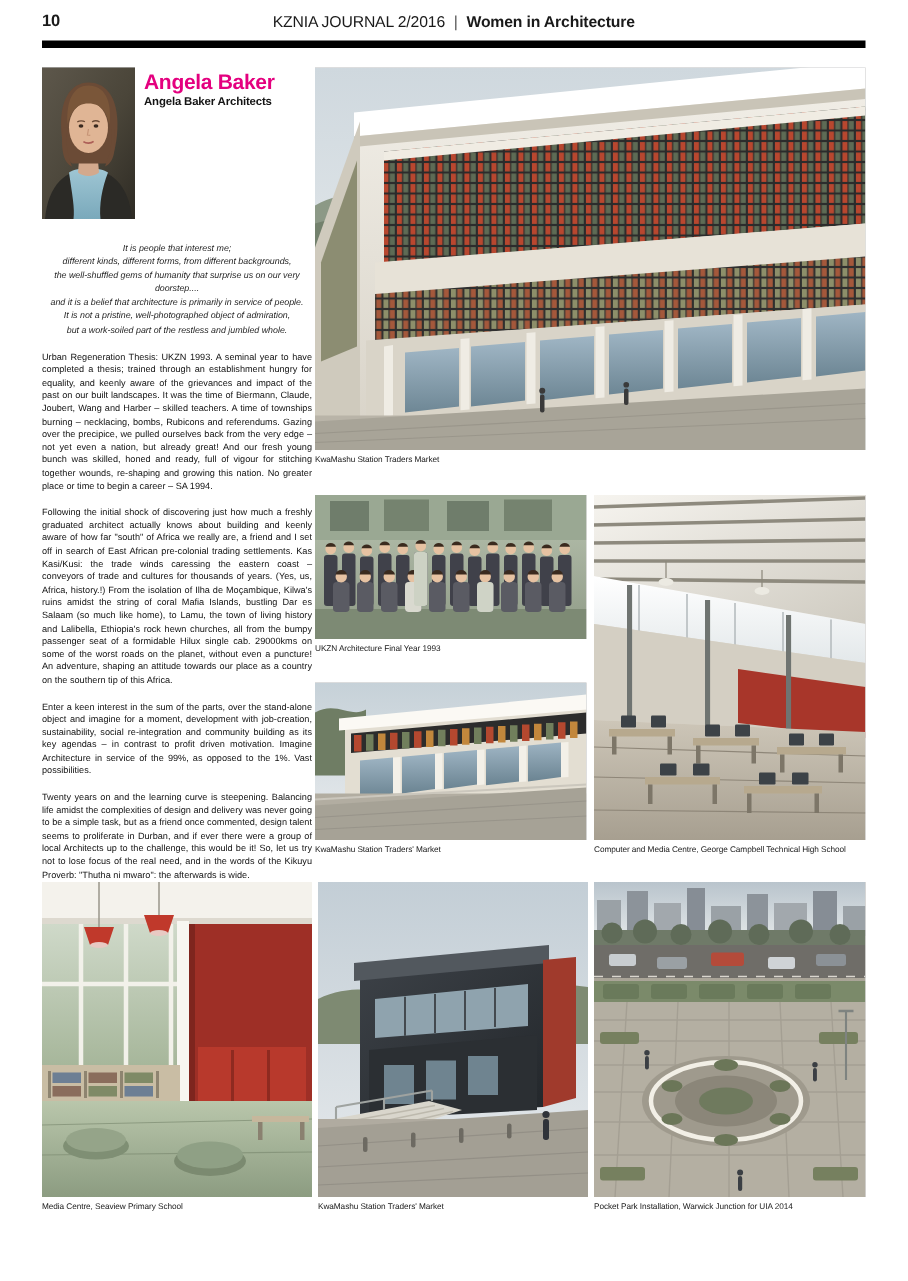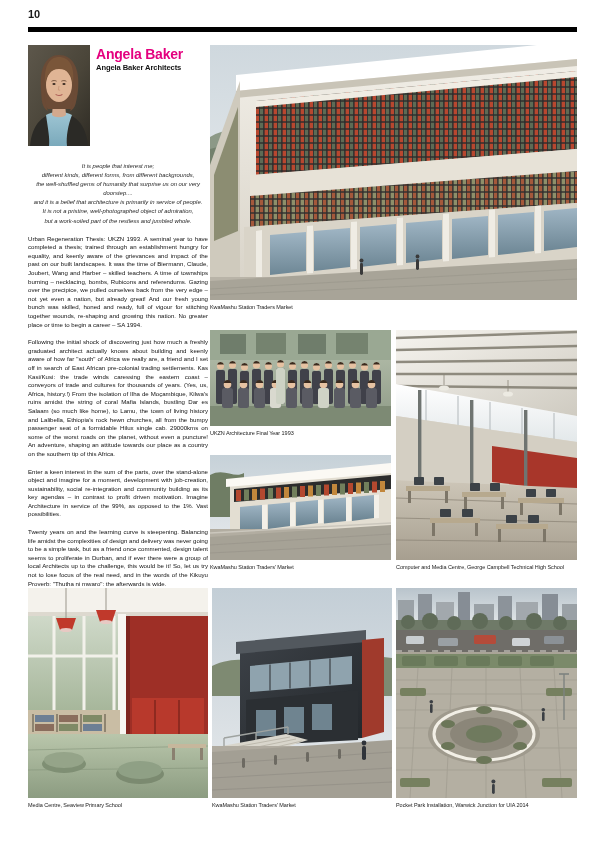--- a/index.html
+++ b/index.html
@@ -139,20 +139,25 @@
   #fig-computer     { left: 396px; top: 330px; width: 181px; }
   #fig-media        { left: 28px;  top: 588px; width: 180px; }
   #fig-market-bot   { left: 212px; top: 588px; width: 180px; }
   #fig-pocket       { left: 396px; top: 588px; width: 181px; }
 </style>
 </head>
 <body>
 
 <div class="page-header">
   <div class="folio">10</div>
+  <div class="header-center">
+    <span class="jrnl">KZNIA JOURNAL 2/2016</span>
+    <span class="sep">|</span>
+    <span class="theme">Women in Architecture</span>
+  </div>
   <div class="header-rule"></div>
 </div>
 
 <div class="col-left">
 
   <div class="author-block">
     <div class="portrait">
       <svg width="62" height="101" viewBox="0 0 62 101">
         <defs>
           <linearGradient id="bgw" x1="0" y1="0" x2="1" y2="1">

